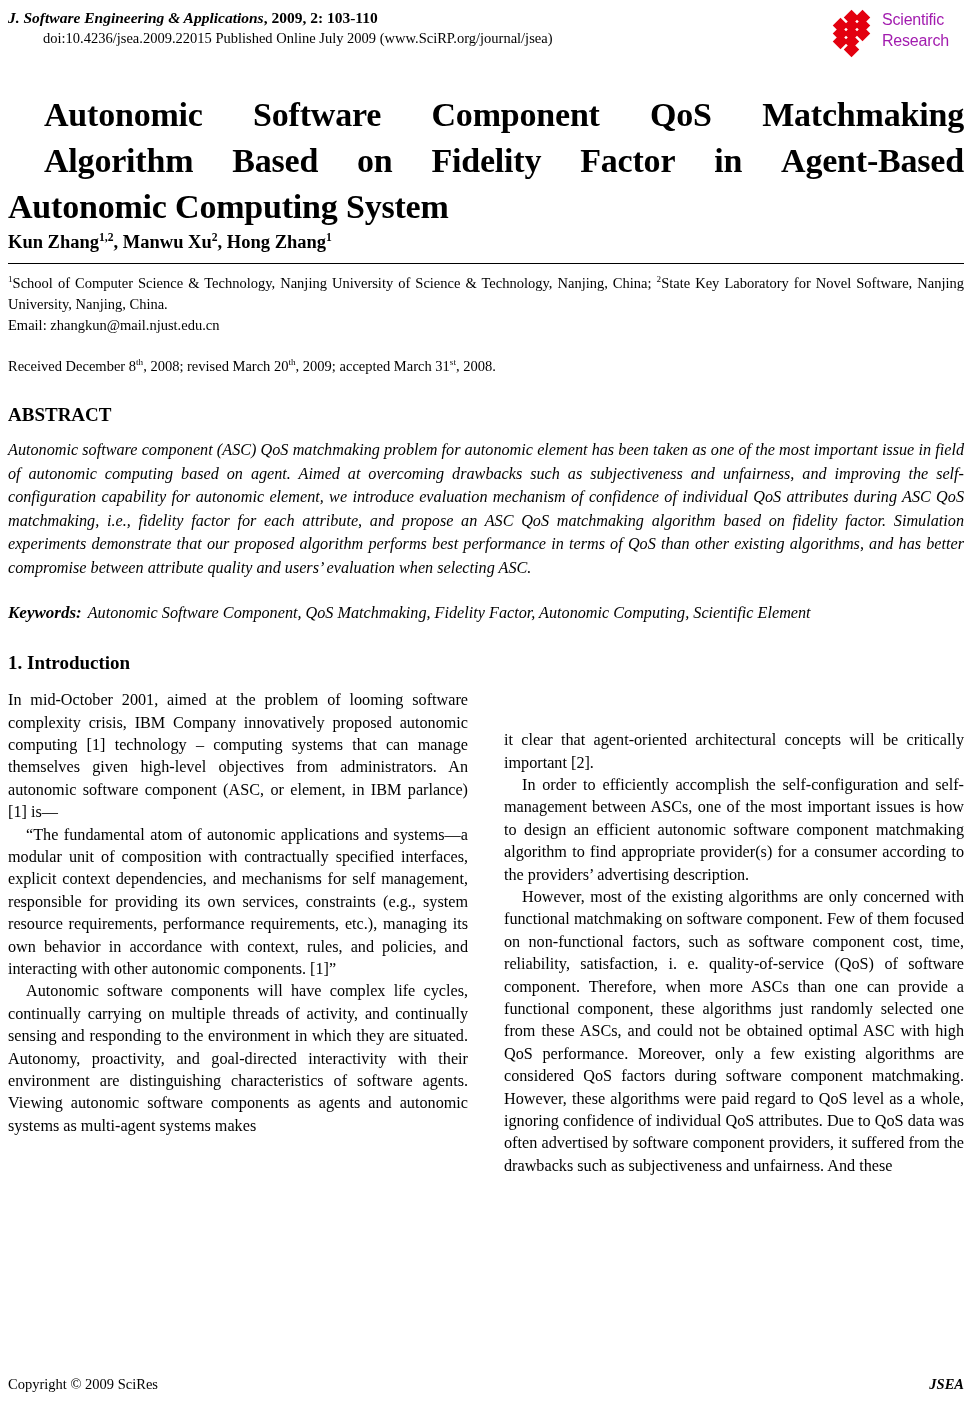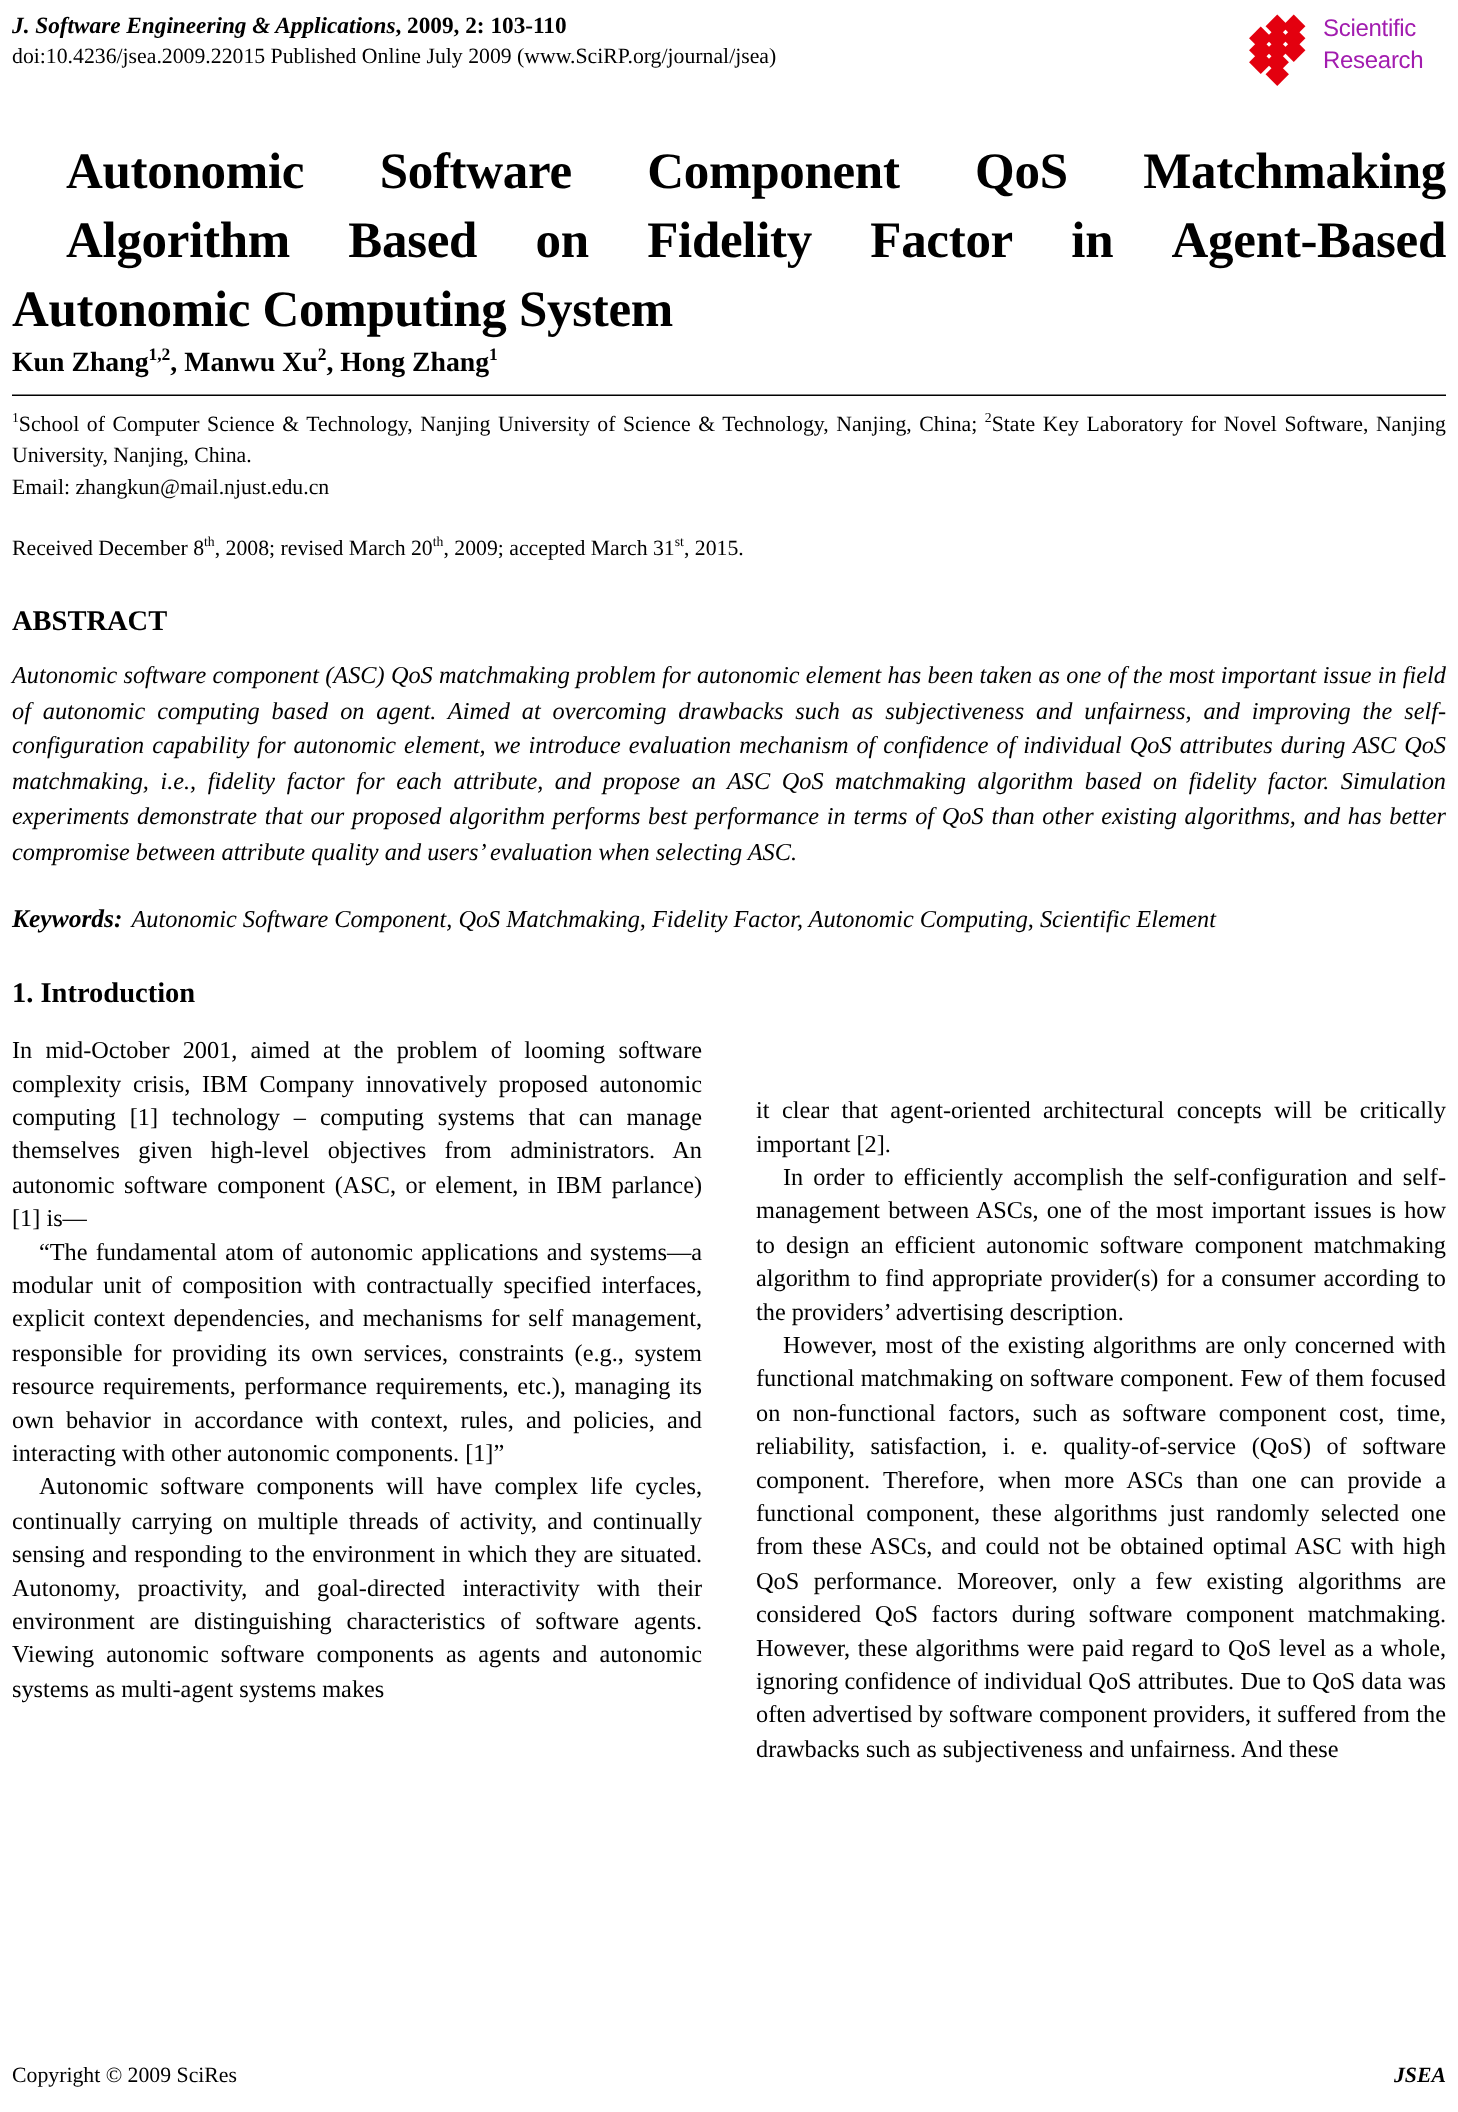--- a/index.html
+++ b/index.html
@@ -47,20 +47,21 @@
     line-height: 20px;
     white-space: nowrap;
   }
   .journal-line .ital {
     font-style: italic;
   }
   .doi-line {
     font-size: 14.5px;
     line-height: 20px;
     white-space: nowrap;
+    margin-left: 35px;
   }
   .logo {
     position: absolute;
     right: 0;
     top: 0;
     width: 140px;
     height: 46px;
   }
   .logo-marks {
     position: absolute;
@@ -264,21 +265,21 @@
 
     <div class="authors">
       <span>Kun Zhang</span><sup>1,2</sup><span>, </span><span>Manwu Xu</span><sup>2</sup><span>, </span><span>Hong Zhang</span><sup>1</sup>
     </div>
 
     <hr class="rule">
 
     <div class="affil"><sup>1</sup><span>School of Computer Science &amp; Technology, Nanjing University of Science &amp; Technology, Nanjing, China; </span><sup>2</sup><span>State Key Laboratory for Novel Software, Nanjing University, Nanjing, China.</span></div>
     <div class="email">Email: zhangkun@mail.njust.edu.cn</div>
 
-    <div class="dates"><span>Received December 8</span><sup>th</sup><span>, 2008; revised March 20</span><sup>th</sup><span>, 2009; accepted March 31</span><sup>st</sup><span>, 2015.</span></div>
+    <div class="dates"><span>Received December 8</span><sup>th</sup><span>, 2008; revised March 20</span><sup>th</sup><span>, 2009; accepted March 31</span><sup>st</sup><span>, 2008.</span></div>
 
     <div class="abstract-head">ABSTRACT</div>
     <div class="abstract-body">Autonomic software component (ASC) QoS matchmaking problem for autonomic element has been taken as one of the most important issue in field of autonomic computing based on agent. Aimed at overcoming drawbacks such as subjectiveness and unfairness, and improving the self-configuration capability for autonomic element, we introduce evaluation mechanism of confidence of individual QoS attributes during ASC QoS matchmaking, i.e., fidelity factor for each attribute, and propose an ASC QoS matchmaking algorithm based on fidelity factor. Simulation experiments demonstrate that our proposed algorithm performs best performance in terms of QoS than other existing algorithms, and has better compromise between attribute quality and users’ evaluation when selecting ASC.</div>
 
     <div class="keywords"><span class="kw-label">Keywords:</span><span class="kw-gap"></span><span>Autonomic Software Component, QoS Matchmaking, Fidelity Factor, Autonomic Computing, Scientific Element</span></div>
 
     <div class="section-head">1. Introduction</div>
 
     <div class="columns">
       <div class="col">

